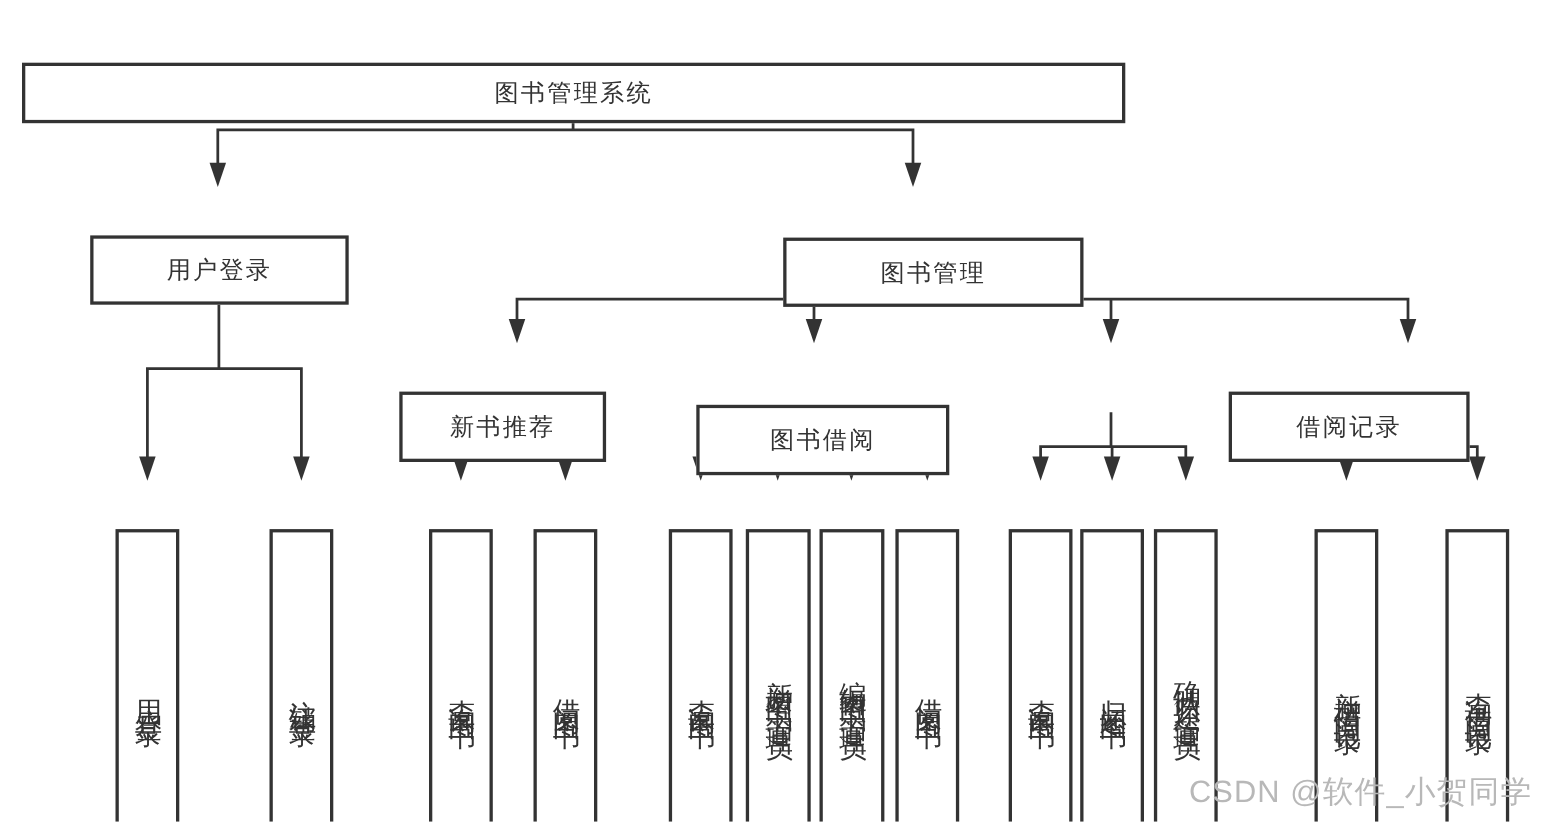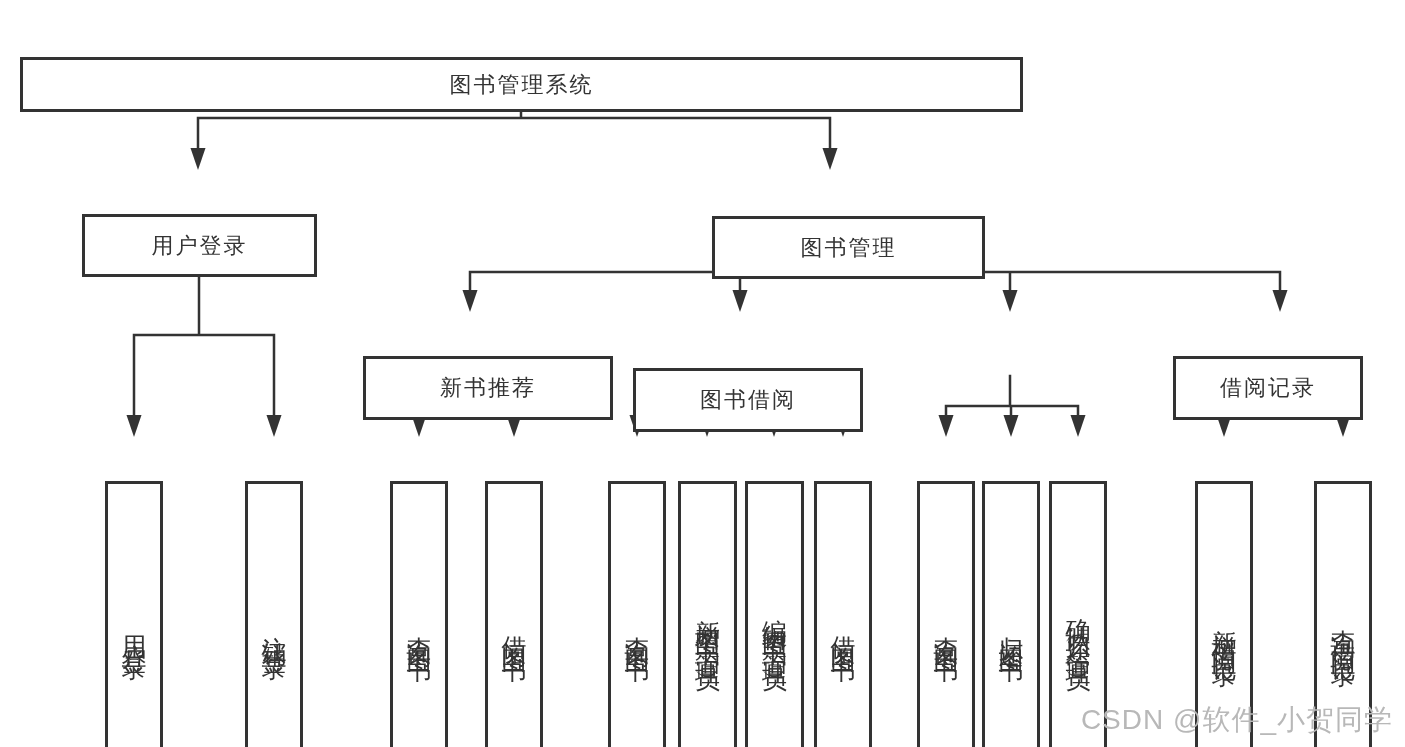--- a/index.html
+++ b/index.html
@@ -95,27 +95,27 @@
     <span class="hlabel">图书管理系统</span>
   </div>
 
   <div class="box" style="left:82px;top:170px;width:235px;height:63px">
     <span class="hlabel">用户登录</span>
   </div>
   <div class="box" style="left:712px;top:172px;width:273px;height:63px">
     <span class="hlabel">图书管理</span>
   </div>
 
-  <div class="box" style="left:363px;top:312px;width:250px;height:64px">
+  <div class="box" style="left:363px;top:312px;width:188px;height:64px">
     <span class="hlabel">新书推荐</span>
   </div>
   <div class="box" style="left:633px;top:324px;width:230px;height:64px">
     <span class="hlabel">图书借阅</span>
   </div>
-  <div class="box" style="left:1173px;top:312px;width:190px;height:64px">
+  <div class="box" style="left:1117px;top:312px;width:219px;height:64px">
     <span class="hlabel">借阅记录</span>
   </div>
 
   <div class="box" style="left:105px;top:437px;width:58px;height:298px">
     <span class="vtext">用户登录</span>
   </div>
   <div class="box" style="left:245px;top:437px;width:58px;height:298px">
     <span class="vtext">注销登录</span>
   </div>
 

